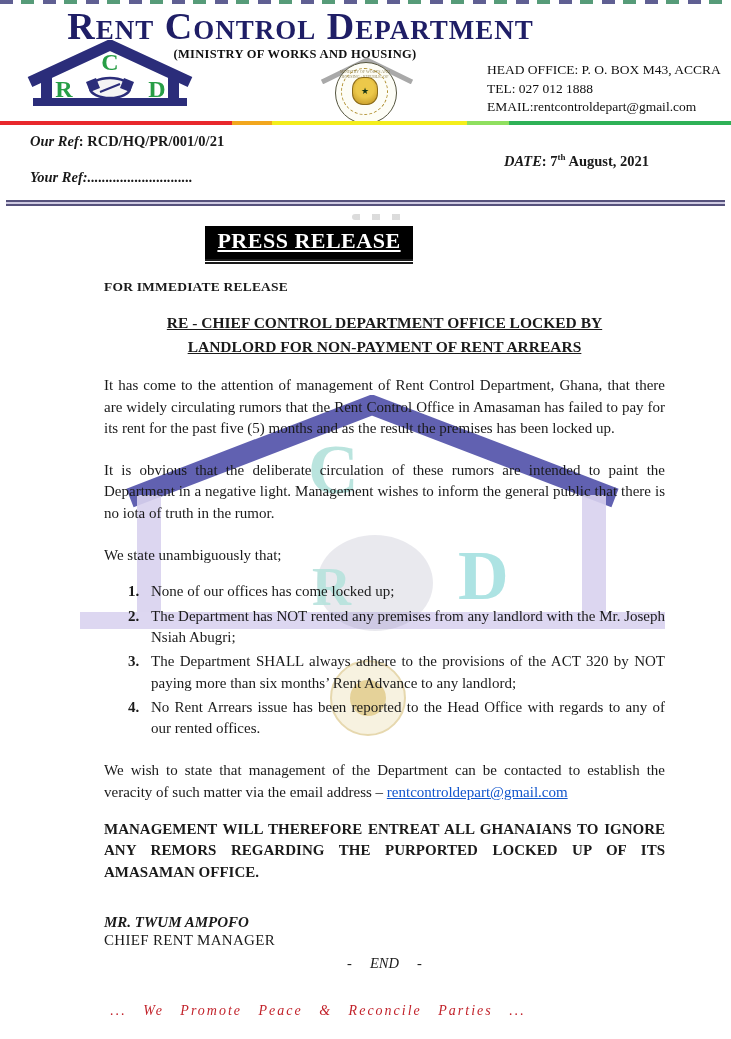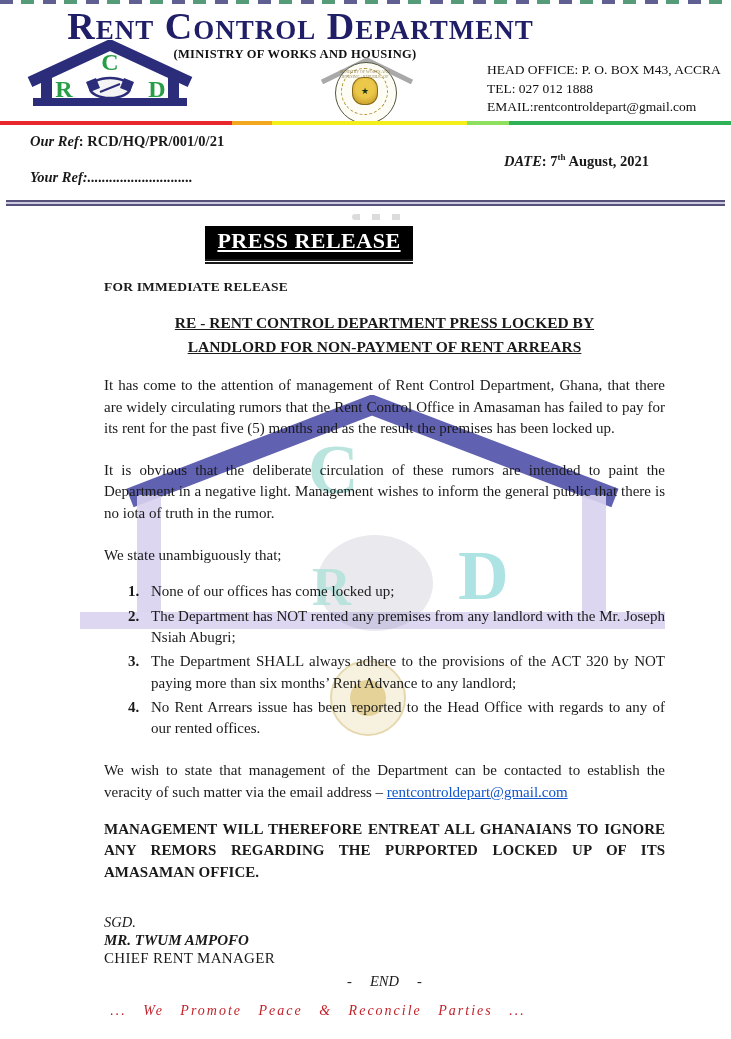--- a/index.html
+++ b/index.html
@@ -164,41 +164,40 @@
   <div class="smudge"></div>
 
   <div class="press-wrap">
     <span class="press-outer"><span class="press-box">PRESS RELEASE</span></span>
   </div>
 
   <div class="bodycol">
     <div class="imm">FOR IMMEDIATE RELEASE</div>
 
     <div class="subject">
-      <span>RE - RENT CONTROL DEPARTMENT PRESS LOCKED BY</span><br>
+      <span>RE - CHIEF CONTROL DEPARTMENT OFFICE LOCKED BY</span><br>
       <span>LANDLORD FOR NON-PAYMENT OF RENT ARREARS</span>
     </div>
 
     <p class="para">It has come to the attention of management of Rent Control Department, Ghana, that there are widely circulating rumors that the Rent Control Office in Amasaman has failed to pay for its rent for the past five (5) months and as the result the premises has been locked up.</p>
     <p class="para mt">It is obvious that the deliberate circulation of these rumors are intended to paint the Department in a negative light. Management wishes to inform the general public that there is no iota of truth in the rumor.</p>
     <p class="para mt">We state unambiguously that;</p>
 
     <ol class="points">
       <li><span class="num">1.</span><span>None of our offices has come locked up;</span></li>
       <li><span class="num">2.</span><span>The Department has NOT rented any premises from any landlord with the Mr. Joseph Nsiah Abugri;</span></li>
       <li><span class="num">3.</span><span>The Department SHALL always adhere to the provisions of the ACT 320 by NOT paying more than six months’ Rent Advance to any landlord;</span></li>
       <li><span class="num">4.</span><span>No Rent Arrears issue has been reported to the Head Office with regards to any of our rented offices.</span></li>
     </ol>
 
     <p class="para mt"><span>We wish to state that management of the Department can be contacted to establish the veracity of such matter via the email address – </span><a class="email" href="#">rentcontroldepart@gmail.com</a></p>
 
     <p class="boldpara">MANAGEMENT WILL THEREFORE ENTREAT ALL GHANAIANS TO IGNORE ANY REMORS REGARDING THE PURPORTED LOCKED UP OF ITS AMASAMAN OFFICE.</p>
 
     <div class="sig">
-      <div class="sgd">SGD.</div>
       <div class="name">MR. TWUM AMPOFO</div>
       <div class="role">CHIEF RENT MANAGER</div>
     </div>
 
     <div class="endmark">-     END     -</div>
   </div>
 
   <div class="footer">...   We   Promote   Peace   &amp;   Reconcile   Parties   ...</div>
 
 </div>

